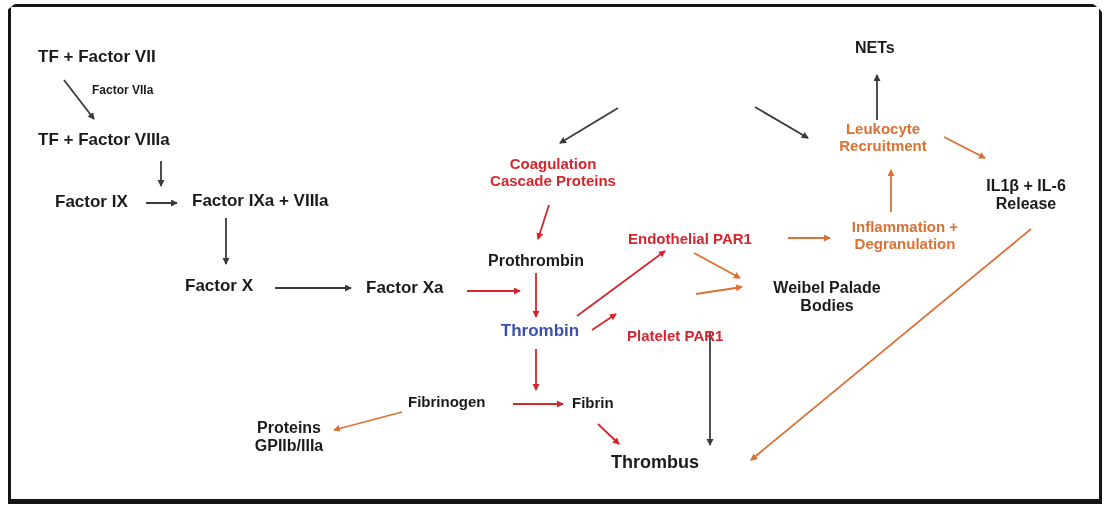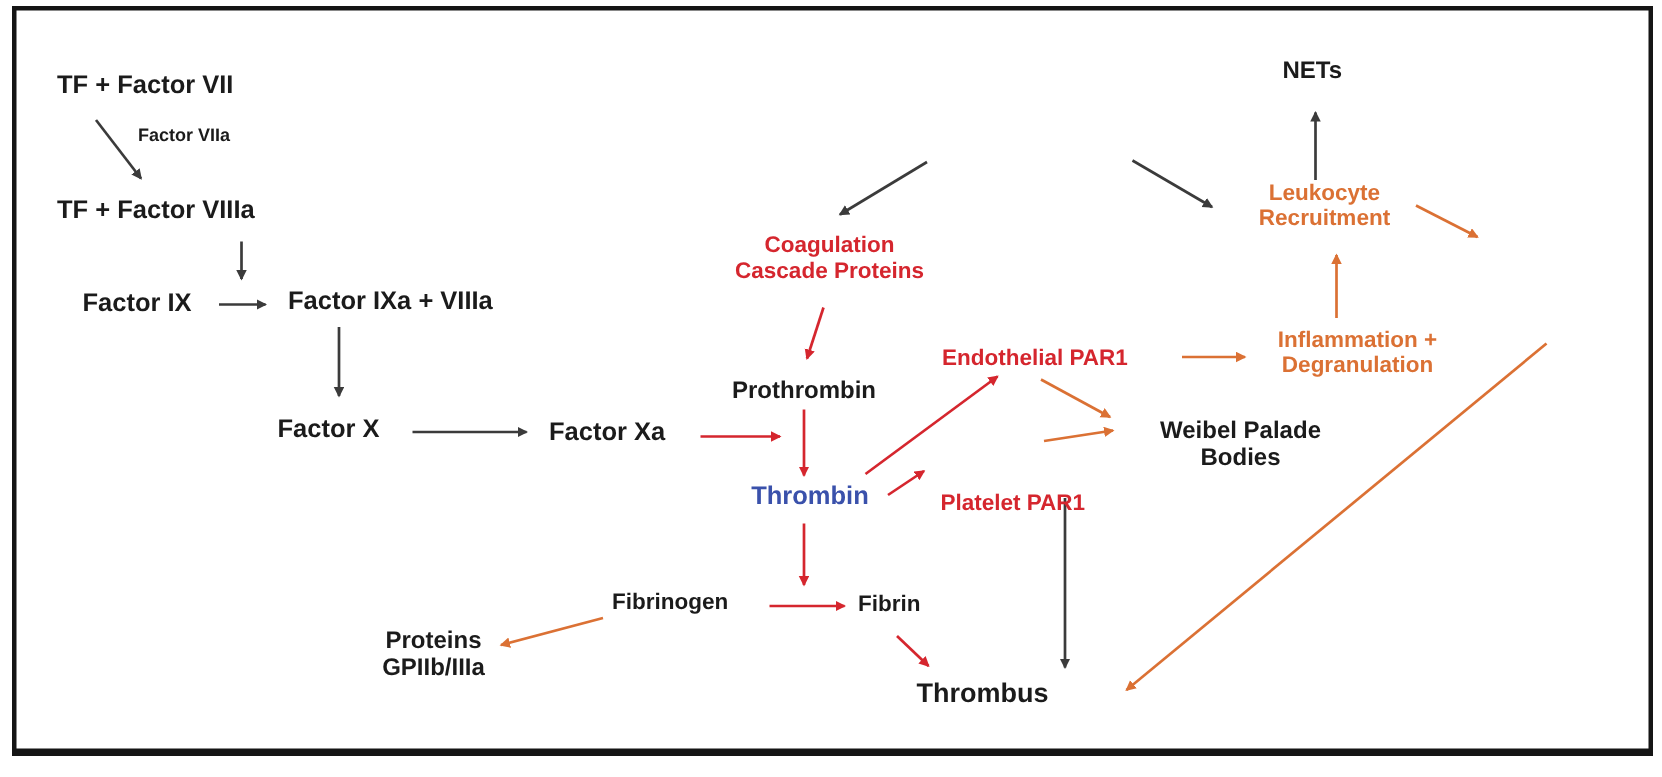--- a/index.html
+++ b/index.html
@@ -2,20 +2,21 @@
 <html><head>
 <meta charset="utf-8">
 <style>
   html,body { margin:0; padding:0; background:#ffffff; }
   .canvas {
     position:relative;
     width:1108px; height:518px;
     background:#ffffff;
     font-family:"Liberation Sans", sans-serif;
     overflow:hidden;
+    border-radius:30px;
   }
   .frame {
     position:absolute;
     left:8px; top:4px; width:1094px; height:500px;
     border:3px solid #151515;
     border-bottom-width:5px;
     box-sizing:border-box;
     pointer-events:none;
   }
   .arrows { position:absolute; left:0; top:0; width:1108px; height:518px; }
@@ -105,20 +106,24 @@
 
   <div class="node fs16" style="left:855px; top:39px;">NETs</div>
   <div class="node center fs15" style="left: 883px; top: 120px; color: rgb(219, 113, 52);">
     <div>Leukocyte</div>
     <div>Recruitment</div>
   </div>
   <div class="node center fs15" style="left: 905px; top: 218px; color: rgb(219, 113, 52);">
     <div>Inflammation +</div>
     <div>Degranulation</div>
   </div>
+  <div class="node center fs16" style="left:1026px; top:177px;">
+    <div>IL1β + IL-6</div>
+    <div>Release</div>
+  </div>
 
   <div class="node fs15" style="left:408px; top:393px;">Fibrinogen</div>
   <div class="node fs15" style="left:572px; top:394px;">Fibrin</div>
   <div class="node center fs16" style="left:289px; top:419px;">
     <div>Proteins</div>
     <div>GPIIb/IIIa</div>
   </div>
   <div class="node fs18" style="left:611px; top:452px;">Thrombus</div>
 </div>
 

